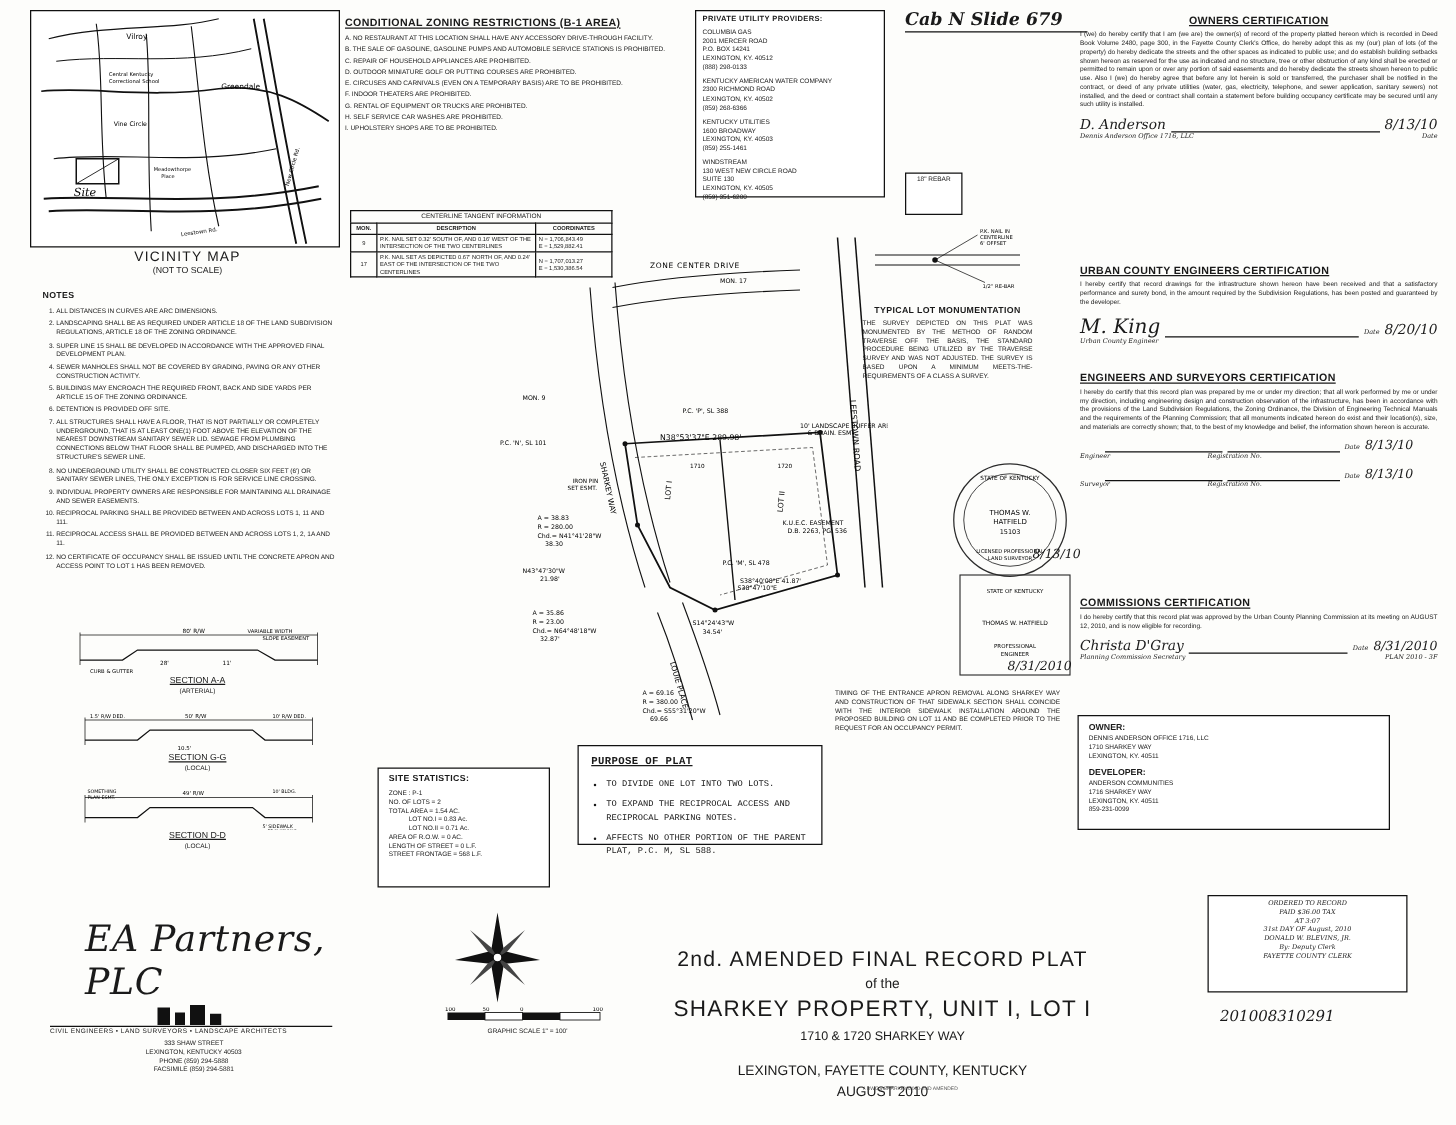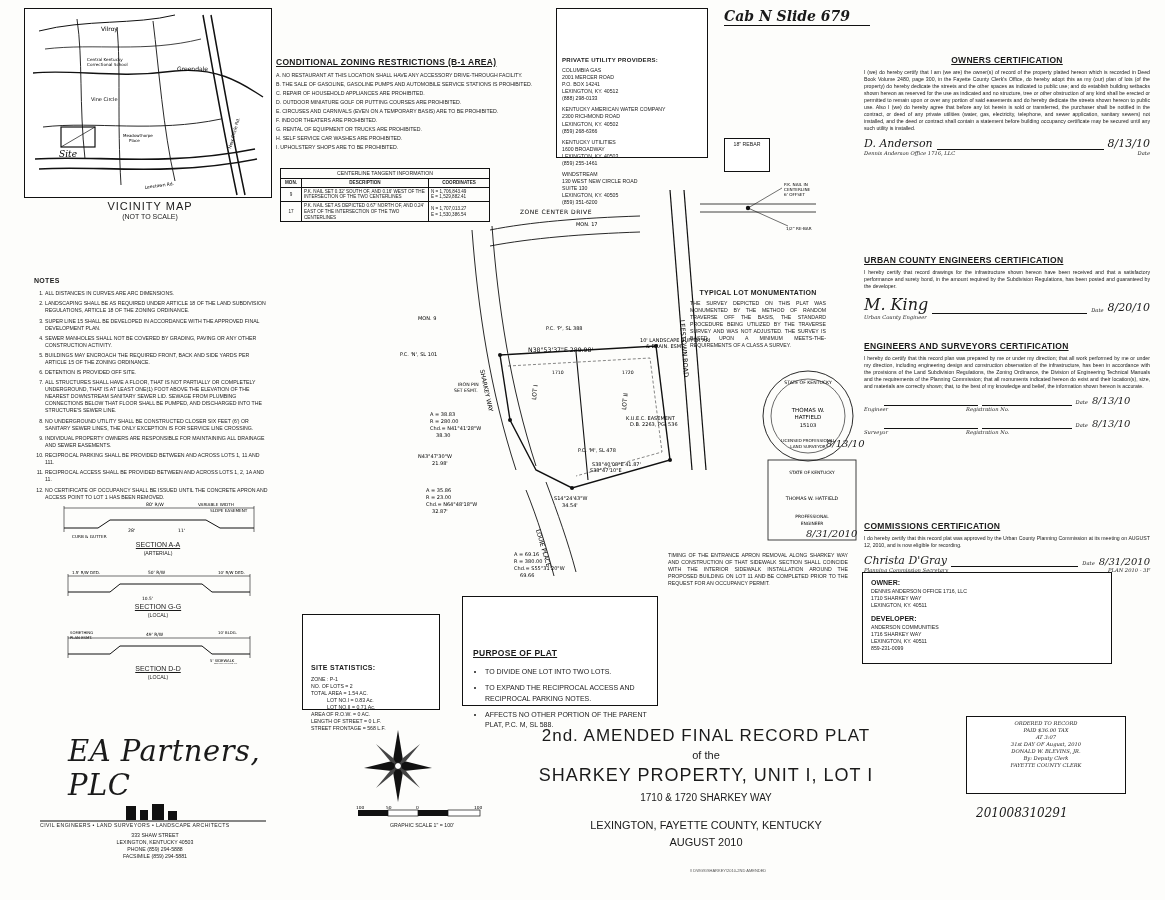--- a/index.html
+++ b/index.html
@@ -7,21 +7,21 @@
     width:1165px;height:900px;
     background:#fdfdfb;
     font-family:"Liberation Sans", sans-serif;
     color:#1a1a1a;
     position:relative;
     overflow:hidden;
   }
   .sheet{position:absolute;inset:0;}
   .blk{position:absolute;box-sizing:border-box;}
   .bordered{border:1.2px solid #111;}
-  .ttl{font-weight:bold;text-decoration:underline;letter-spacing:.3px;margin-top:44px;}
+  .ttl{font-weight:bold;text-decoration:underline;letter-spacing:.3px;}
   .tiny{font-size:5.2px;line-height:1.35;}
   .xs{font-size:6px;line-height:1.4;}
   .sm{font-size:7px;line-height:1.45;}
   .md{font-size:8.5px;line-height:1.45;}
   .lg{font-size:11px;}
   .center{text-align:center;}
   .just{text-align:justify;}
   ul.plain{list-style:none;margin:0;padding:0;}
   ul.plain li{margin:0 0 2px 0;}
   ol.notes{margin:0;padding-left:11px;}
@@ -413,21 +413,21 @@
       <div>NO. OF LOTS = 2</div>
       <div>TOTAL AREA = 1.54 AC.</div>
       <div style="padding-left:16px;">LOT NO.I = 0.83 Ac.</div>
       <div style="padding-left:16px;">LOT NO.II = 0.71 Ac.</div>
       <div>AREA OF R.O.W. = 0 AC.</div>
       <div>LENGTH OF STREET = 0 L.F.</div>
       <div>STREET FRONTAGE = 568 L.F.</div>
     </div>
   </div>
 
-  <div class="blk bordered" style="left:462px;top:596px;width:196px;height:110px;padding:6px 10px;background:#fff;">
+  <div class="blk bordered" style="left:462px;top:596px;width:196px;height:80px;padding:6px 10px;background:#fff;font-family:Liberation Mono, monospace;">
     <div class="md ttl">PURPOSE OF PLAT</div>
     <ul class="sm" style="margin:8px 0 0 0;padding-left:12px;">
       <li style="margin-bottom:6px;">TO DIVIDE ONE LOT INTO TWO LOTS.</li>
       <li style="margin-bottom:6px;">TO EXPAND THE RECIPROCAL ACCESS AND RECIPROCAL PARKING NOTES.</li>
       <li>AFFECTS NO OTHER PORTION OF THE PARENT PLAT, P.C. M, SL 588.</li>
     </ul>
   </div>
 
   <div class="blk" style="left:40px;top:734px;width:230px;">
     <div class="hand" style="font-size:29px;letter-spacing:0.5px;margin-left:28px;">EA Partners, PLC</div>
@@ -471,21 +471,21 @@
       <rect x="96" y="4" width="32" height="6" fill="#fff" stroke="#111" stroke-width="0.7"></rect>
       <text x="4" y="3" font-size="4.4" font-family="DejaVu Sans">100</text>
       <text x="34" y="3" font-size="4.4" font-family="DejaVu Sans">50</text>
       <text x="64" y="3" font-size="4.4" font-family="DejaVu Sans">0</text>
       <text x="122" y="3" font-size="4.4" font-family="DejaVu Sans">100</text>
     </svg>
     <div class="tiny">GRAPHIC SCALE 1" = 100'</div>
   </div>
 
   <div class="blk center" style="left:500px;top:726px;width:412px;">
-    <div style="font-size:17px;letter-spacing:1px;">2nd. AMENDED FINAL RECORD PLAT</div>
+    <div style="font-size:17px;letter-spacing:1px;margin-top:32px;">2nd. AMENDED FINAL RECORD PLAT</div>
     <div style="font-size:11px;margin-top:3px;">of the</div>
     <div style="font-size:18px;letter-spacing:1px;margin-top:4px;">SHARKEY PROPERTY, UNIT I, LOT I</div>
     <div style="font-size:10px;margin-top:6px;">1710 &amp; 1720 SHARKEY WAY</div>
     <div style="font-size:11px;margin-top:16px;">LEXINGTON, FAYETTE COUNTY, KENTUCKY</div>
     <div style="font-size:11px;margin-top:5px;">AUGUST 2010</div>
   </div>
 
   <div class="blk bordered" style="left:966px;top:716px;width:160px;height:78px;padding:3px 6px;background:#fff;">
     <div class="tiny center hand">ORDERED TO RECORD</div>
     <div class="tiny center hand">PAID $36.00 TAX</div>

